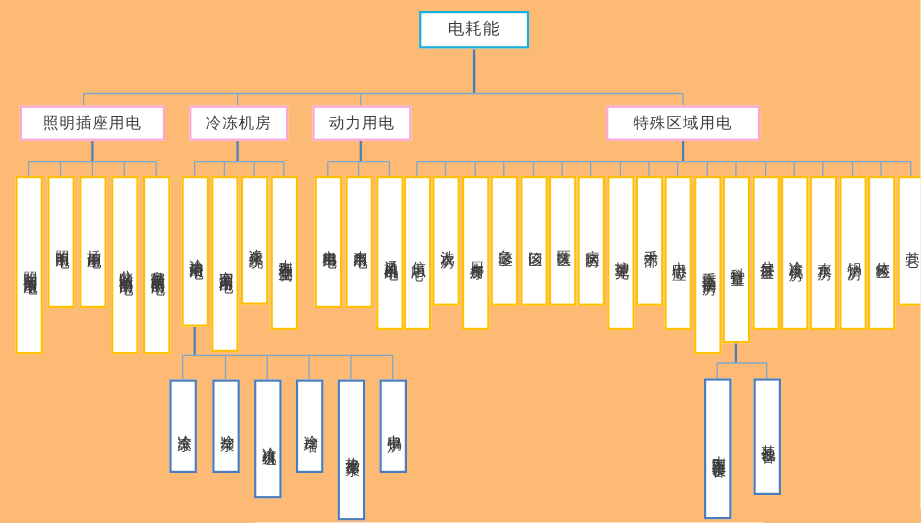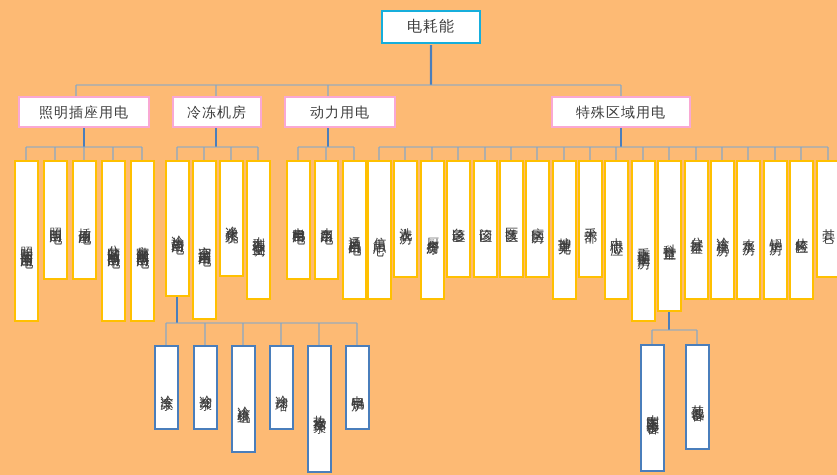--- a/index.html
+++ b/index.html
@@ -150,21 +150,21 @@
   <div class="node n-root" style="left:381px; top:10px; width:100px; height:34px;">
     <span class="node-text">电耗能</span>
   </div>
 
   <div class="node n-cat" style="left:18px; top:96px; width:132px; height:32px;">
     <span class="node-text">照明插座用电</span>
   </div>
   <div class="node n-cat" style="left:172px; top:96px; width:90px; height:32px;">
     <span class="node-text">冷冻机房</span>
   </div>
-  <div class="node n-cat" style="left:284px; top:96px; width:112px; height:32px;">
+  <div class="node n-cat" style="left:284px; top:96px; width:90px; height:32px;">
     <span class="node-text">动力用电</span>
   </div>
   <div class="node n-cat" style="left:551px; top:96px; width:140px; height:32px;justify-content:center;">
     <span class="node-text">特殊区域用电</span>
   </div>
 
   <div class="node n-sub" style="left:14px; top:160px; width:25px; height:162px;">
     <span class="node-text">照明与插座用电</span>
   </div>
   <div class="node n-sub" style="left:43px; top:160px; width:25px; height:120px;">

